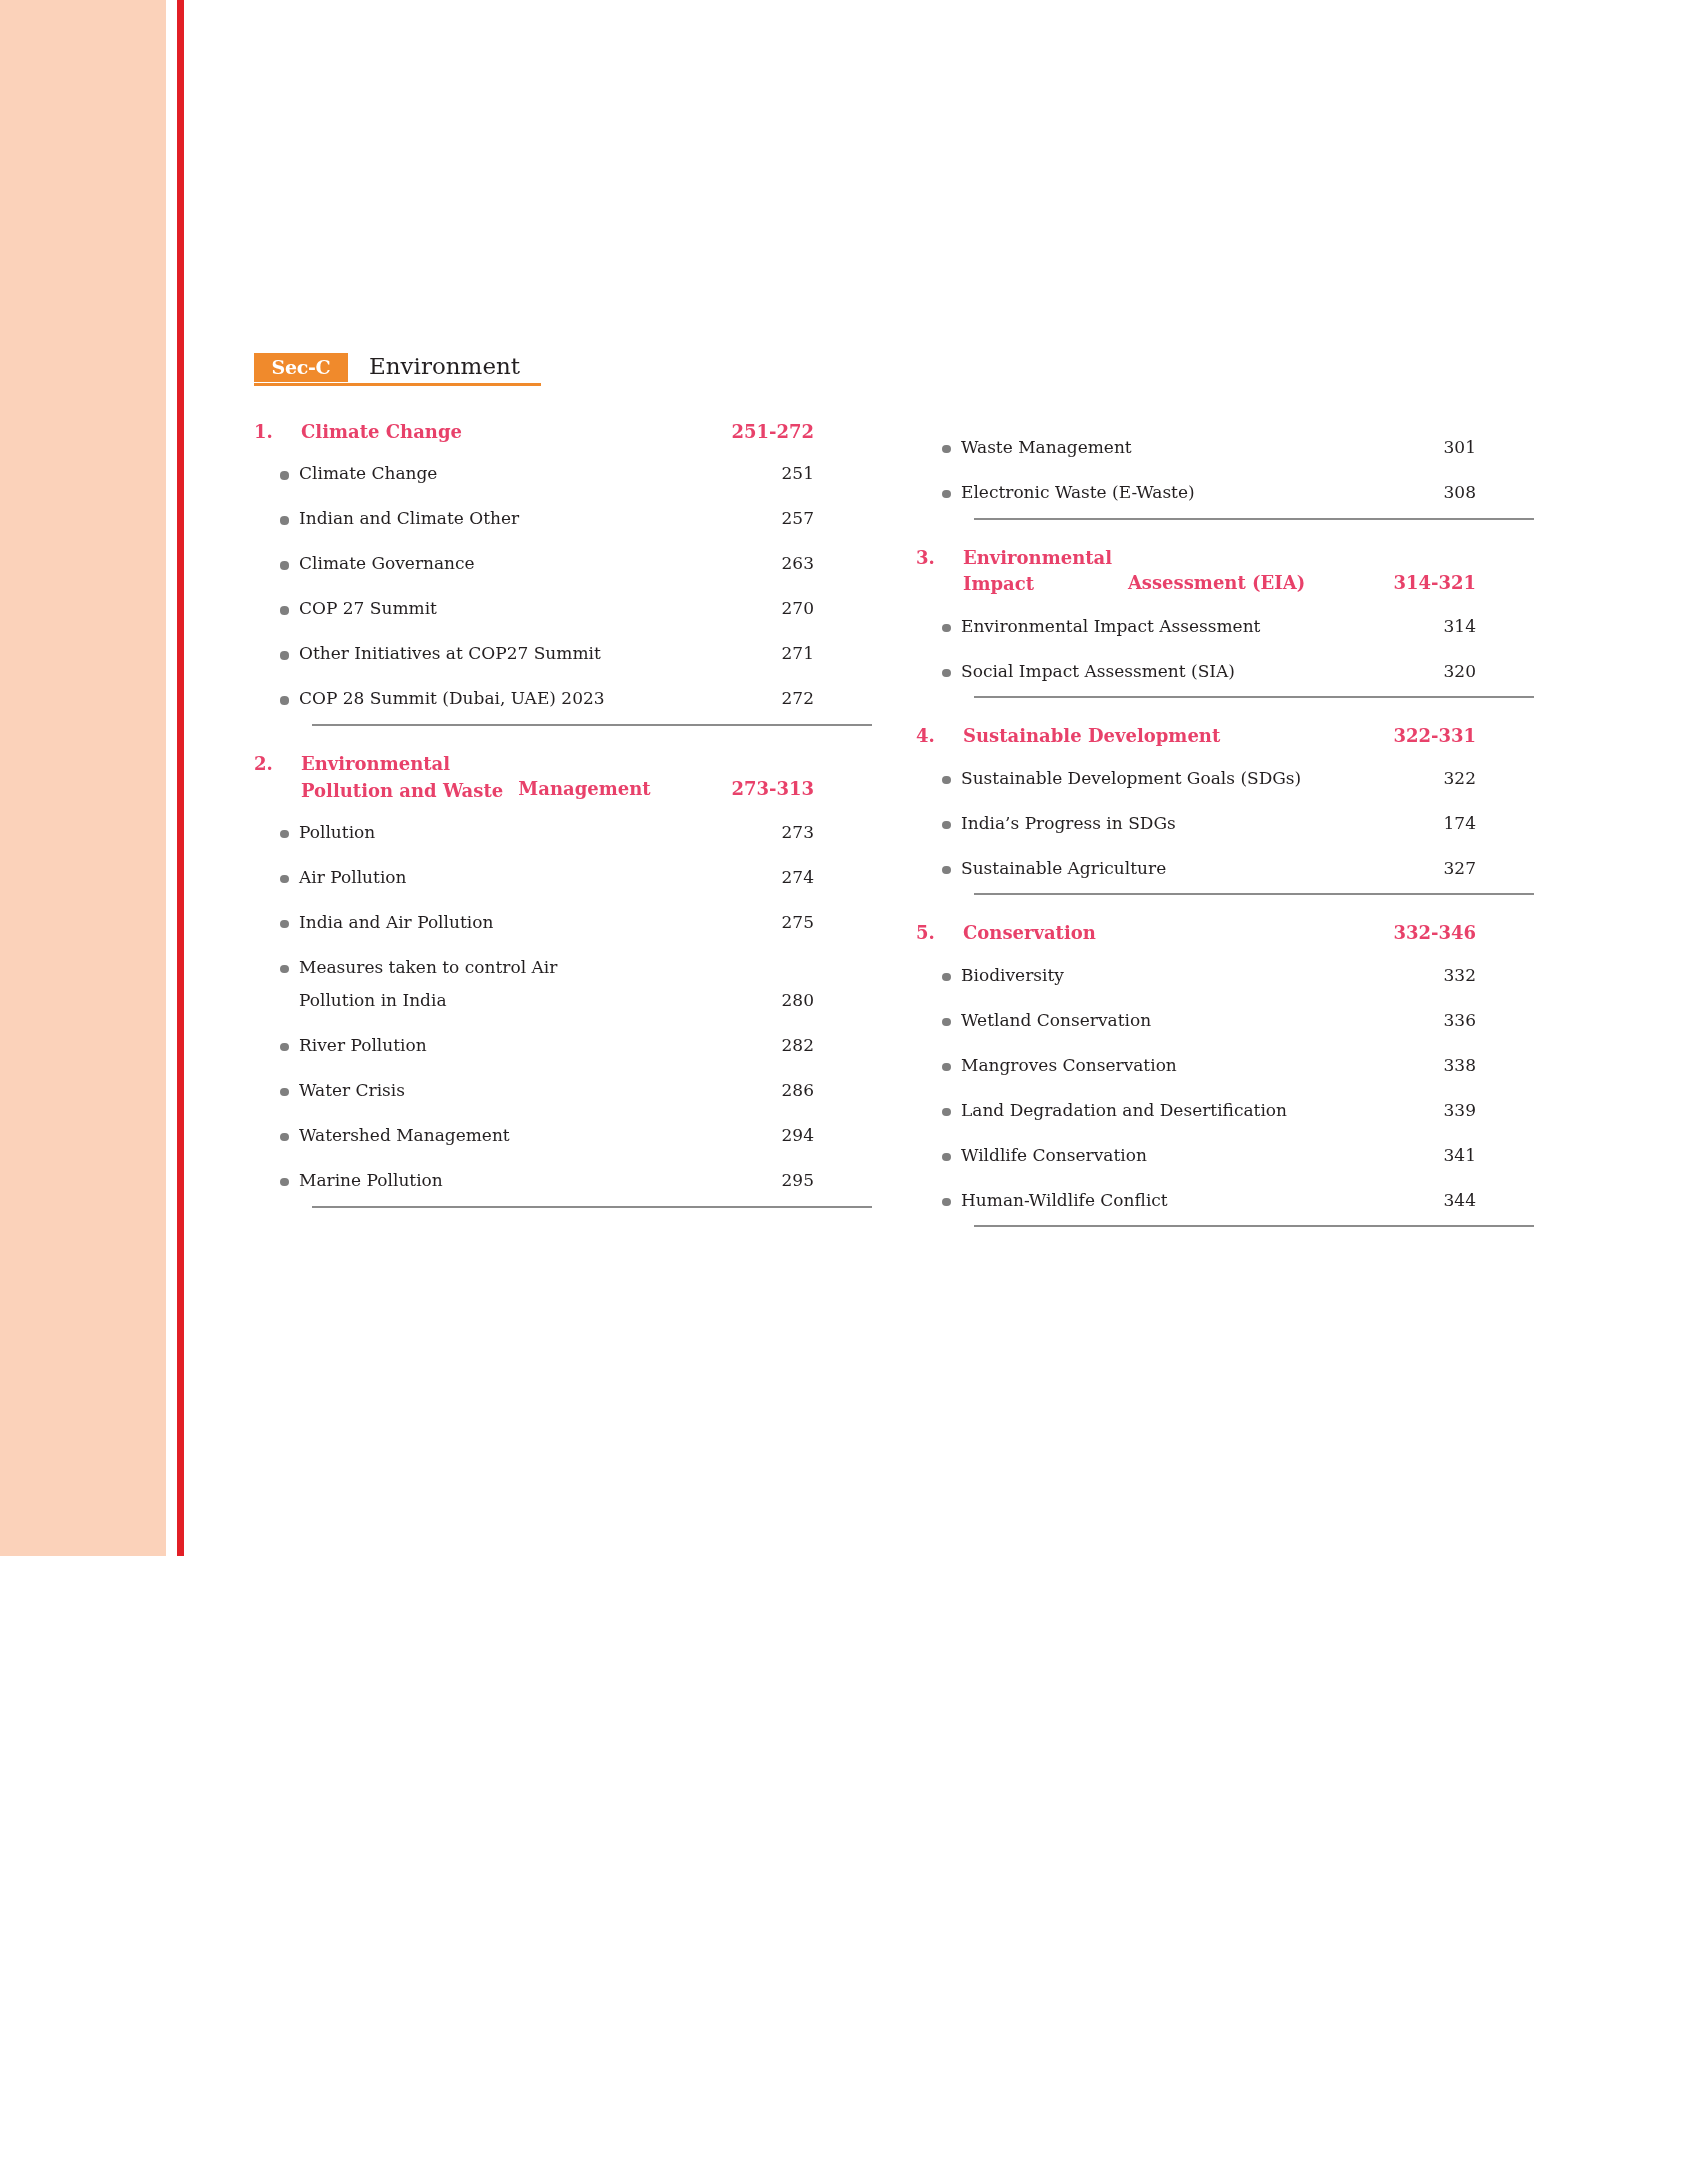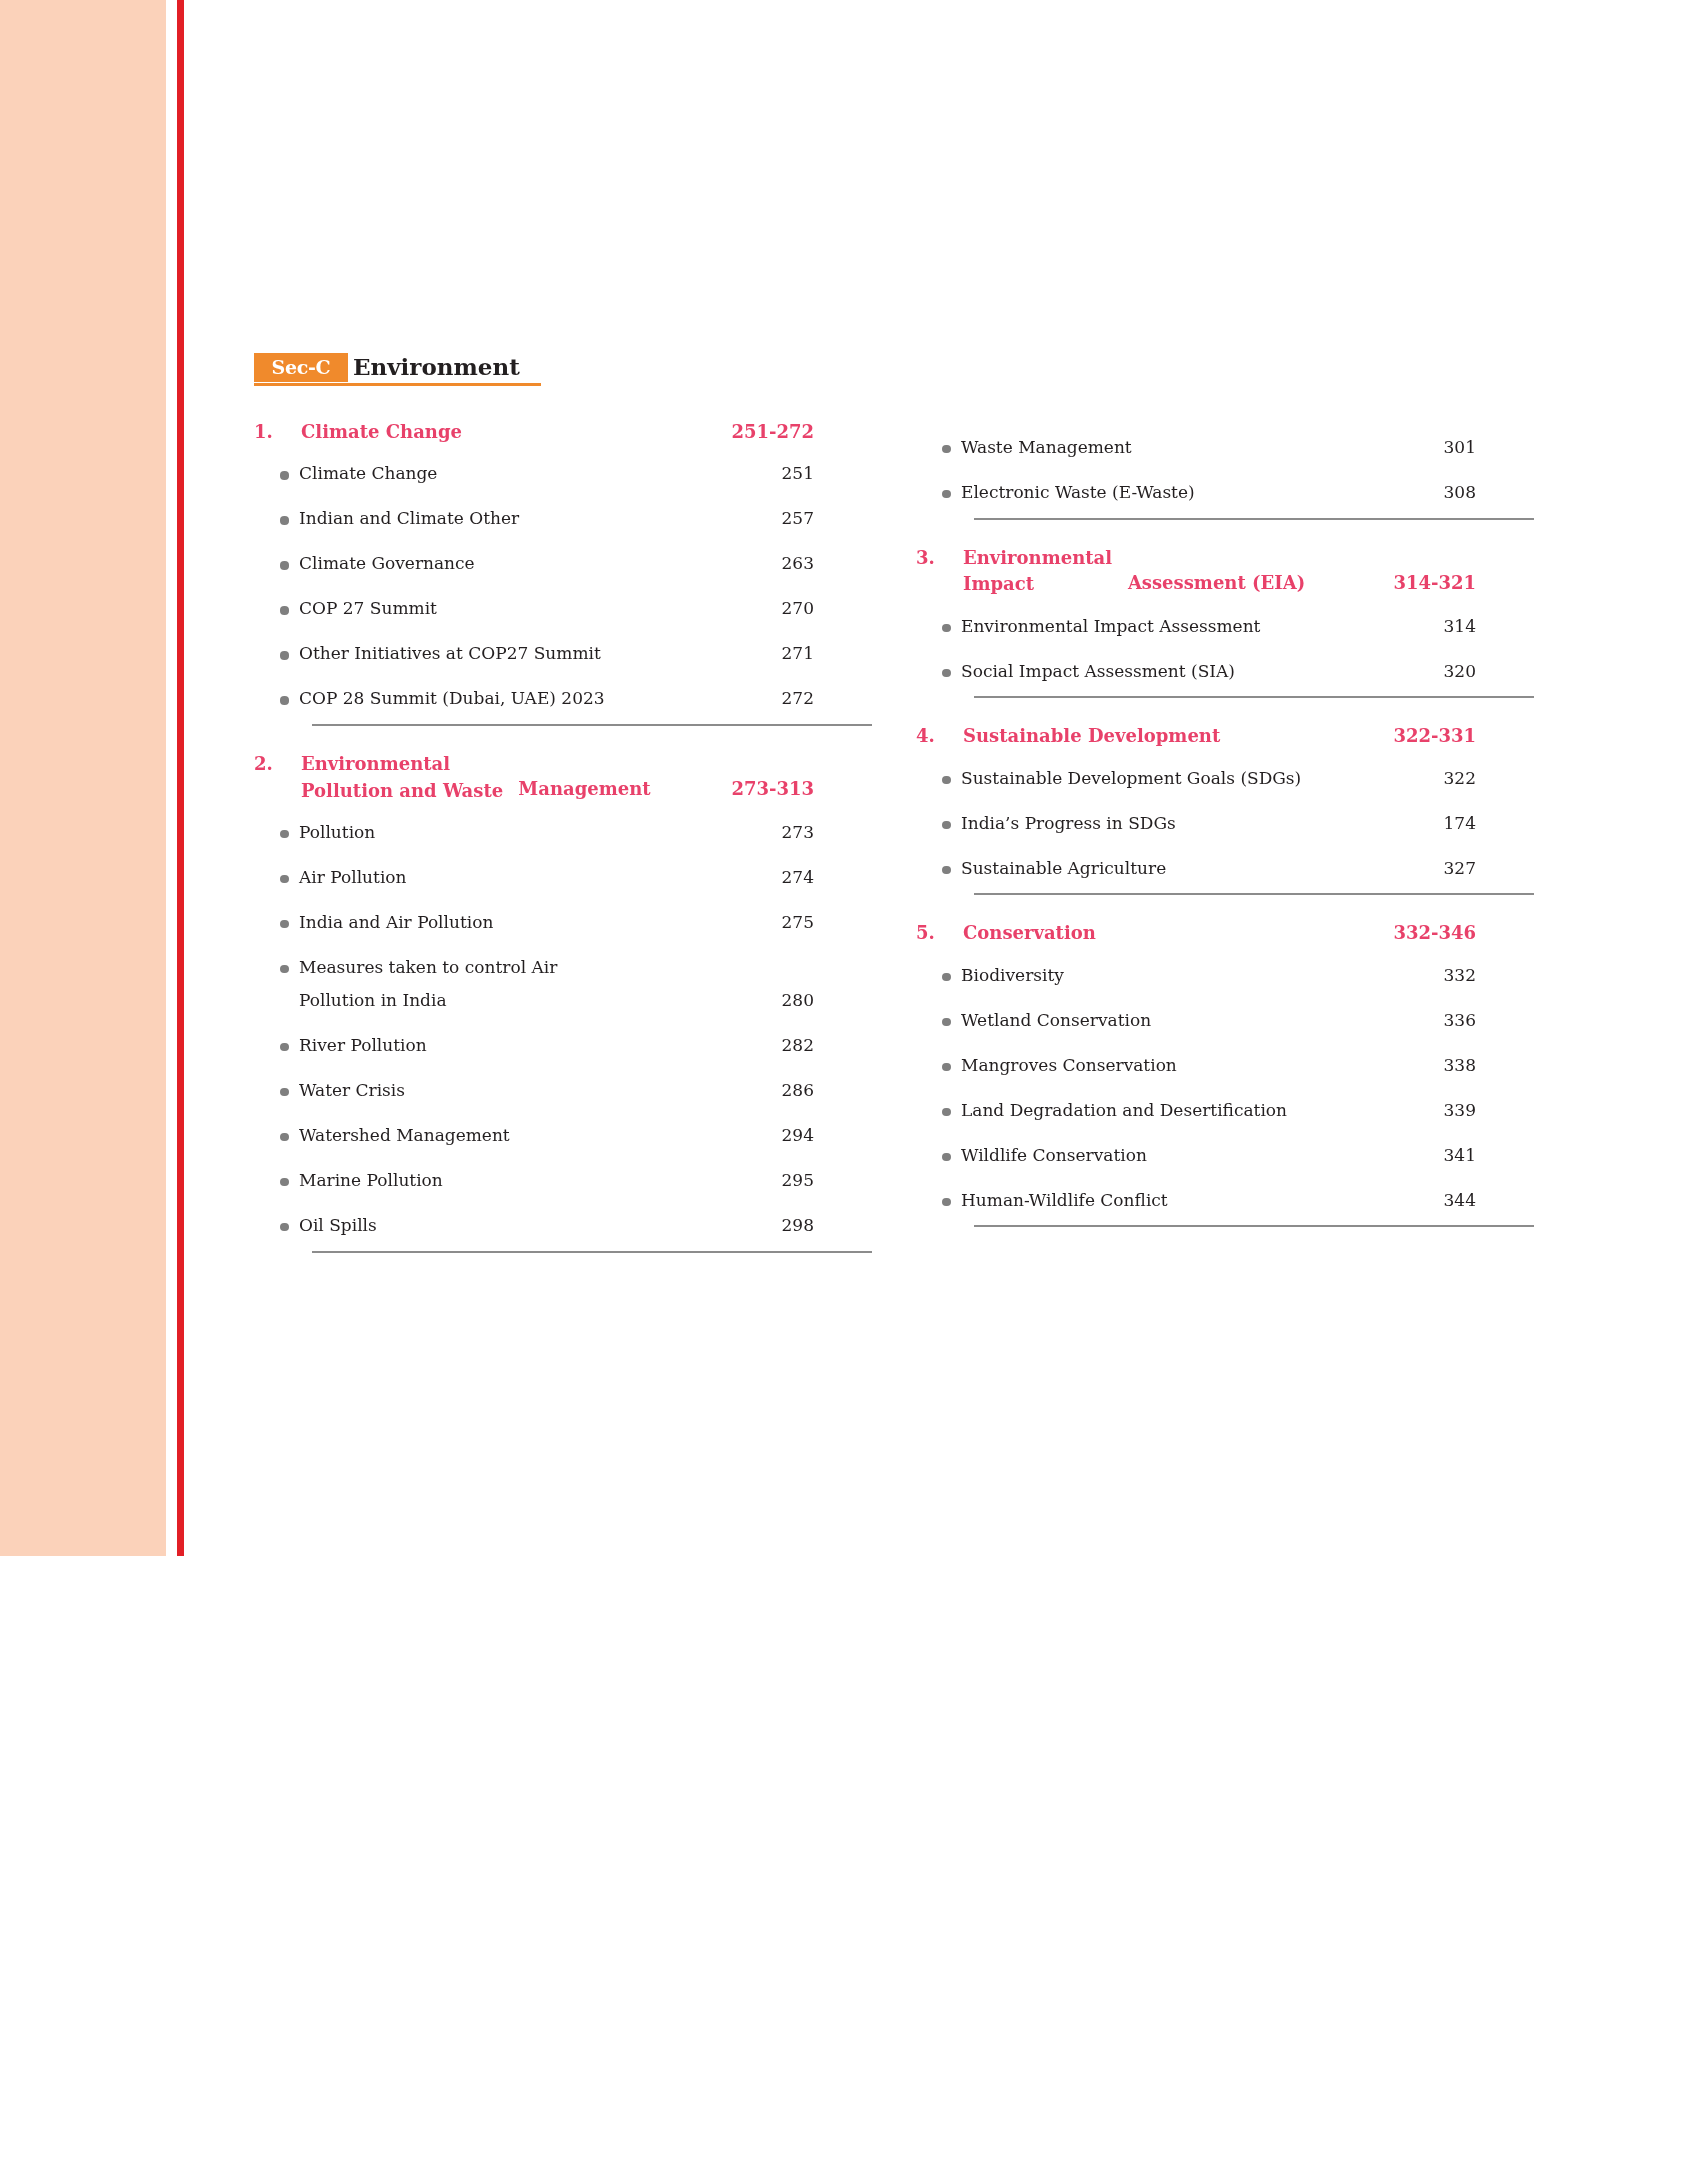--- a/index.html
+++ b/index.html
@@ -55,23 +55,23 @@
     color: #ffffff;
     font-family: "DejaVu Serif", "Liberation Serif", serif;
     font-weight: bold;
     font-size: 19px;
     line-height: 29px;
     text-align: center;
     letter-spacing: -0.3px;
   }
   .sec-title {
     position: absolute;
-    left: 99px; top: -0.6px;
+    left: 115px; top: -0.6px;
     font-family: "DejaVu Serif", "Liberation Serif", serif;
-    font-weight: bold;
+    font-weight: normal;
     font-size: 23px;
     line-height: 29px;
     color: #231f20;
     white-space: nowrap;
   }
   .sec-underline {
     position: absolute;
     left: 0; top: 30px;
     width: 287px; height: 2.5px;
     background: #f08a2c;
@@ -363,29 +363,20 @@
               </li>
               <li class="entry">
                 <span class="entry-bullet">
                   <span class="dot"></span>
                 </span>
                 <span class="entry-body">
                   <span class="entry-label">Marine Pollution</span>
                   <span class="entry-page">295</span>
                 </span>
               </li>
-              <li class="entry">
-                <span class="entry-bullet">
-                  <span class="dot"></span>
-                </span>
-                <span class="entry-body">
-                  <span class="entry-label">Oil Spills</span>
-                  <span class="entry-page">298</span>
-                </span>
-              </li>
             </ul>
             <div class="sep"></div>
             <div class="chapter-gap"></div>
           </div>
         </div>
       <div class="col" id="col-1">
           <div class="chapter">
             <ul class="entries">
               <li class="entry">
                 <span class="entry-bullet">

